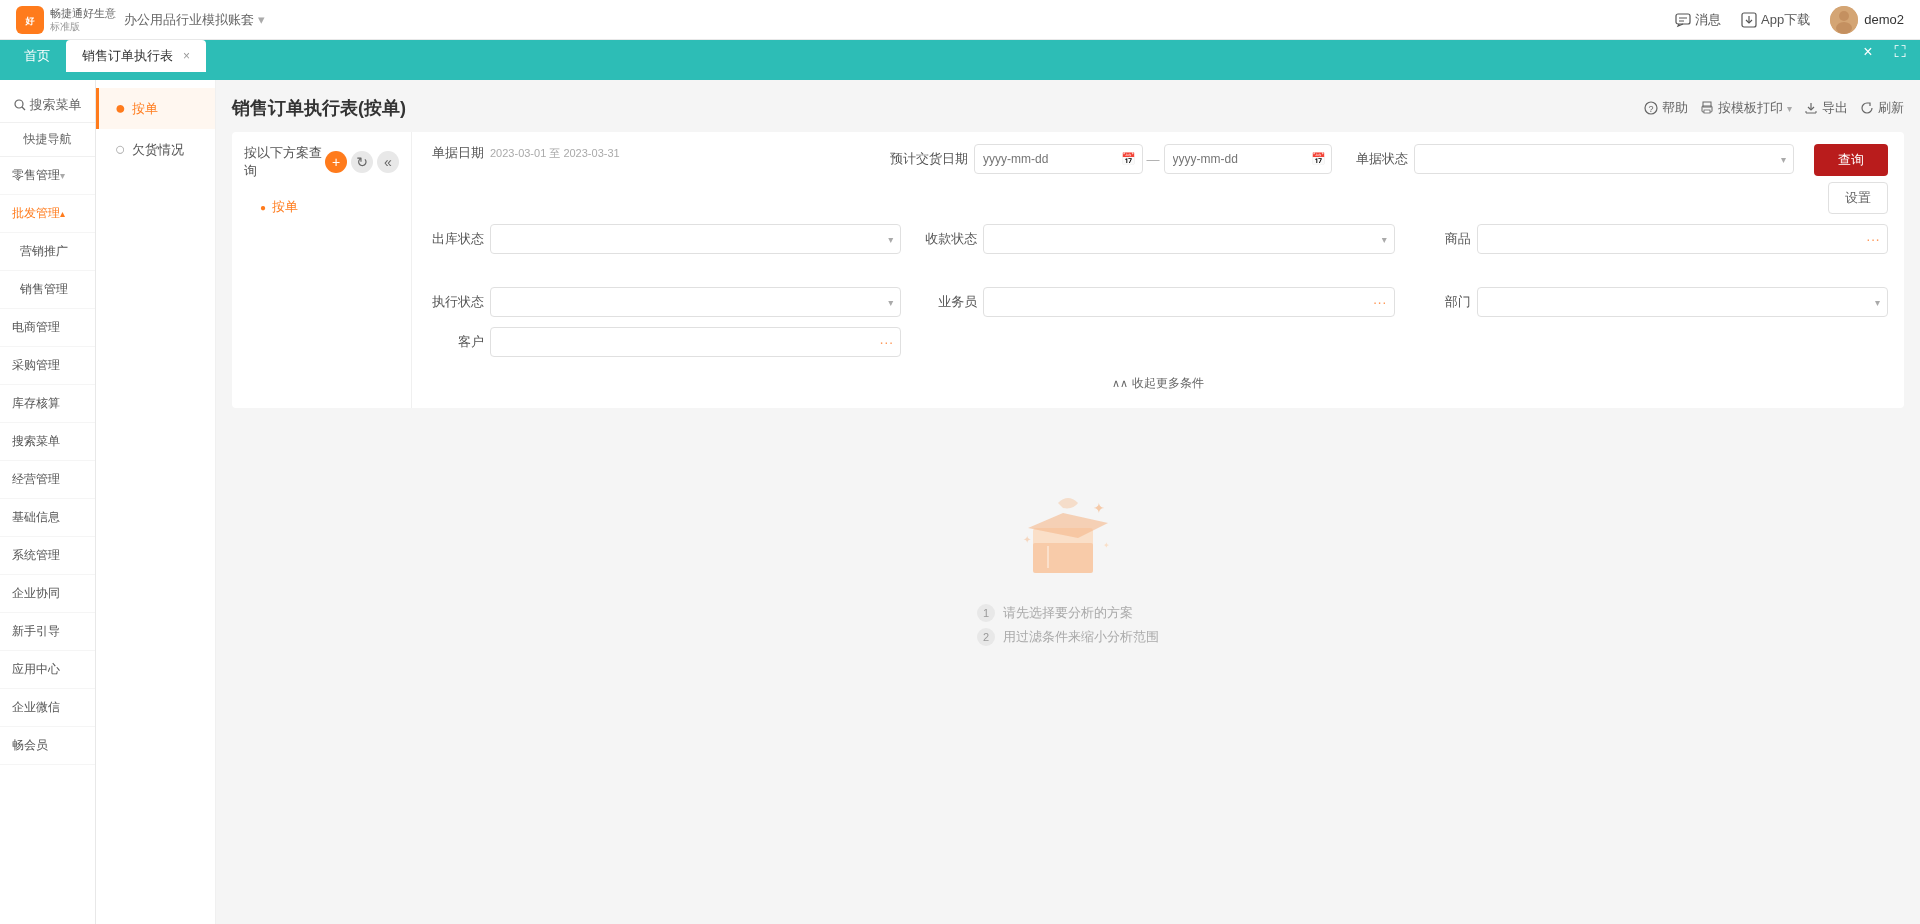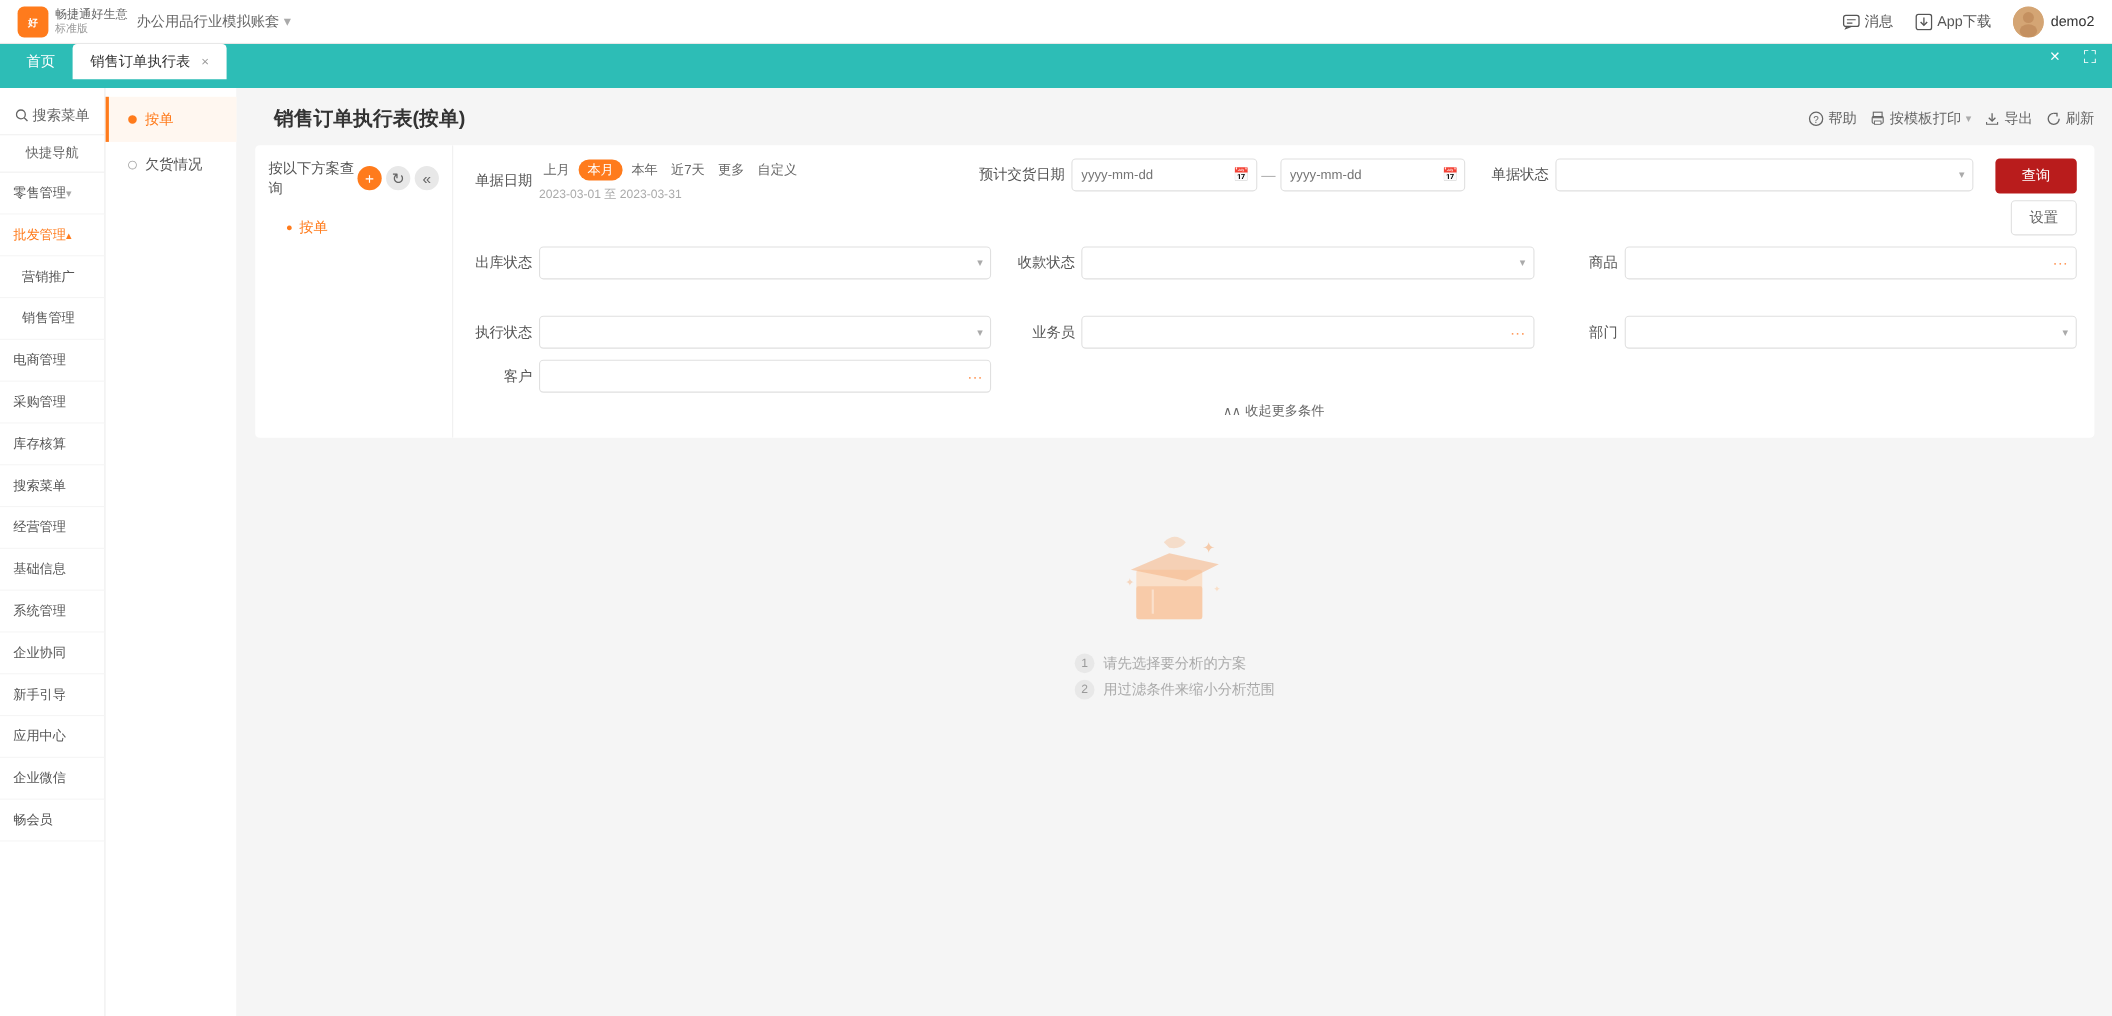--- a/index.html
+++ b/index.html
@@ -173,21 +173,20 @@
     .page-title-bar {
       display: flex;
       align-items: center;
       justify-content: space-between;
       margin-bottom: 12px;
     }
     .page-title {
       font-size: 18px;
       font-weight: bold;
       color: #333;
-      margin-left: 17px;
     }
     .page-actions {
       display: flex;
       align-items: center;
       gap: 12px;
     }
     .page-action-btn {
       display: flex; align-items: center; gap: 4px;
       color: #666; font-size: 13px; cursor: pointer;
     }
@@ -586,28 +585,20 @@
           </div>
         </div>
 
         <div class="filter-body">
 
           <div style="display:grid; grid-template-columns: 1fr 1fr 1fr auto; gap:10px 20px; margin-bottom:10px; align-items:start;">
 
             <div class="frow">
               <span class="flabel">单据日期</span>
               <div style="flex:1;">
-                <div style="display:flex; align-items:center; gap:4px; margin-bottom:4px;">
-                  <span class="date-quick-btn">上月</span>
-                  <span class="date-quick-btn active" style="background:#ff7b1c; color:#fff; border-radius:10px; padding:1px 8px; font-size:12px;">本月</span>
-                  <span class="date-quick-btn">本年</span>
-                  <span class="date-quick-btn">近7天</span>
-                  <span class="date-quick-btn">更多</span>
-                  <span class="date-quick-btn">自定义</span>
-                </div>
                 <div style="font-size:11px; color:#aaa;">2023-03-01 至 2023-03-31</div>
               </div>
             </div>
 
             <div class="frow">
               <span class="flabel" style="min-width:70px;">预计交货日期</span>
               <div style="flex:1; display:flex; align-items:center; gap:4px;">
                 <div class="finput-wrap">
                   <input class="finput" type="text" placeholder="yyyy-mm-dd" style="">
                   <span class="date-cal-icon" style="color:#ff9a5c">📅</span>
@@ -681,21 +672,21 @@
 
             <div class="frow">
               <span class="flabel">部门</span>
               <div class="finput-wrap">
                 <input class="finput" type="text" style="padding-right: 24px;">
                 <span class="finput-arrow">▾</span>
               </div>
             </div>
           </div>
 
-          <div style="display:grid; grid-template-columns: 1fr 1fr 1fr; gap:10px 20px; ">
+          <div style="display:grid; grid-template-columns: 1fr 1fr 1fr; gap:10px 20px; margin-bottom:10px;">
 
             <div class="frow">
               <span class="flabel">客户</span>
               <div class="finput-wrap">
                 <input class="finput" type="text" style="padding-right: 28px;">
                 <span class="finput-dots">···</span>
               </div>
             </div>
           </div>
 

